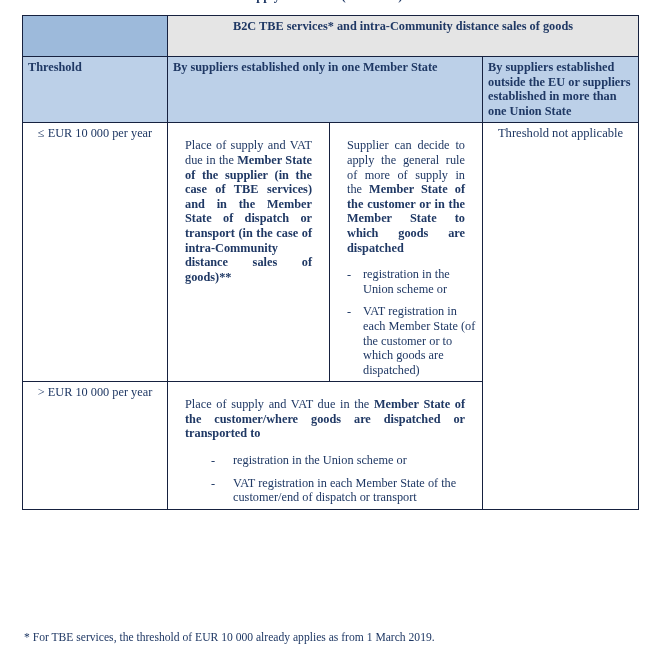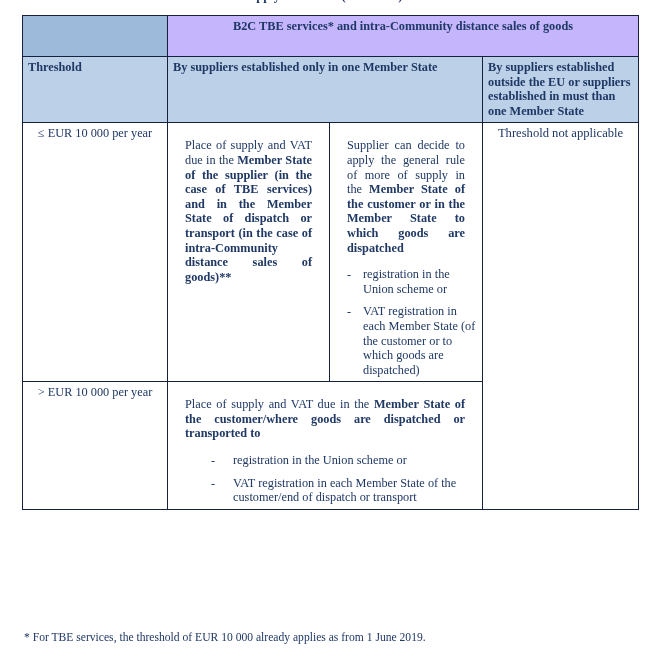--- a/index.html
+++ b/index.html
@@ -63,21 +63,21 @@
   }
 
   
   col.c1 { width: 145px; }
   col.c2 { width: 162px; }
   col.c3 { width: 153px; }
   col.c4 { width: 156px; }
 
   
   .hdr-top td {
-    background: #c4b5fd;
+    background: #e5e5e5;
     font-weight: bold;
     text-align: center;
     vertical-align: top;
     font-size: 13.4px;
     line-height: 16px;
     height: 33px;
     padding-top: 4px;
   }
   .hdr-top td.blank { background: #9dbadb; }
 
@@ -168,21 +168,21 @@
       </colgroup>
       <tbody>
         <tr class="hdr-top">
           <td class="blank"></td>
           <td colspan="3">B2C TBE services* and intra-Community distance sales of goods</td>
         </tr>
 
         <tr class="hdr-sub">
           <td class="left">Threshold</td>
           <td class="center" colspan="2">By suppliers established only in one Member State</td>
-          <td class="center">By suppliers established outside the EU or suppliers established in must than one Member State</td>
+          <td class="center">By suppliers established outside the EU or suppliers established in more than one Union State</td>
         </tr>
 
         <tr>
           <td class="thr-cell">≤ EUR 10 000 per year</td>
 
           <td class="just">
             <p><span>Place of supply and VAT due in the </span><b>Member State of the supplier (in the case of TBE services) and in the Member State of dispatch or transport (in the case of intra-Community distance sales of goods)**</b></p>
           </td>
 
           <td class="just">
@@ -219,16 +219,16 @@
                 <span>VAT registration in each Member State of the customer/end of dispatch or transport</span>
               </li>
             </ul>
           </td>
         </tr>
       </tbody>
     </table>
   </div>
 
   <div class="footnotes">
-    <div>* For TBE services, the threshold of EUR 10 000 already applies as from 1 June 2019.</div>
+    <div>* For TBE services, the threshold of EUR 10 000 already applies as from 1 March 2019.</div>
   </div>
 
 </div>
 
 </body></html>

